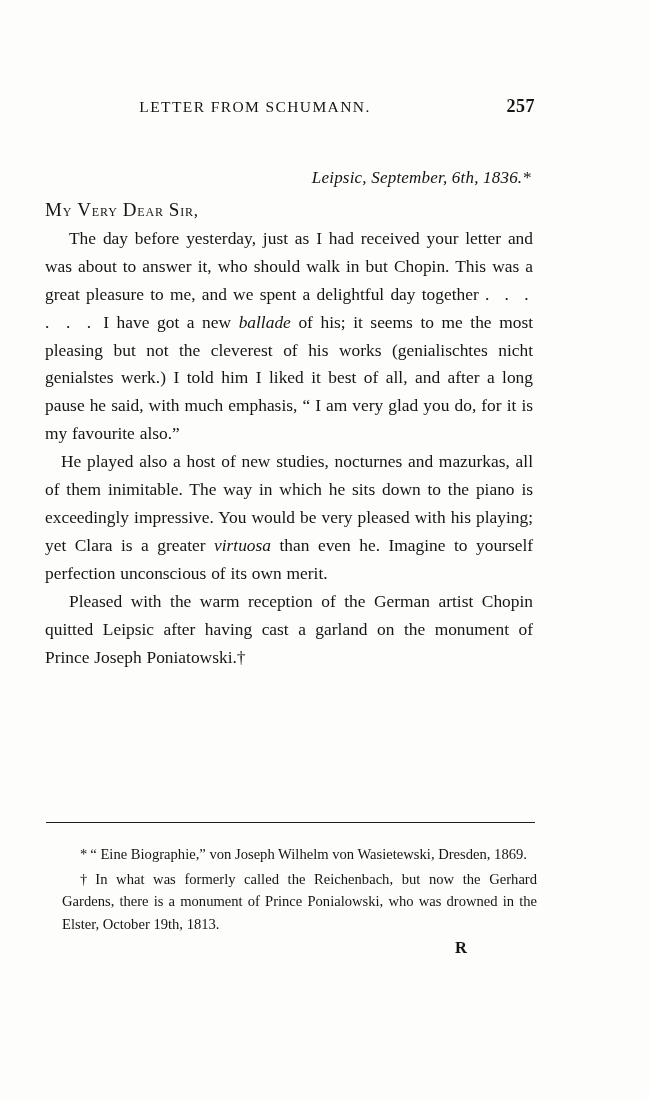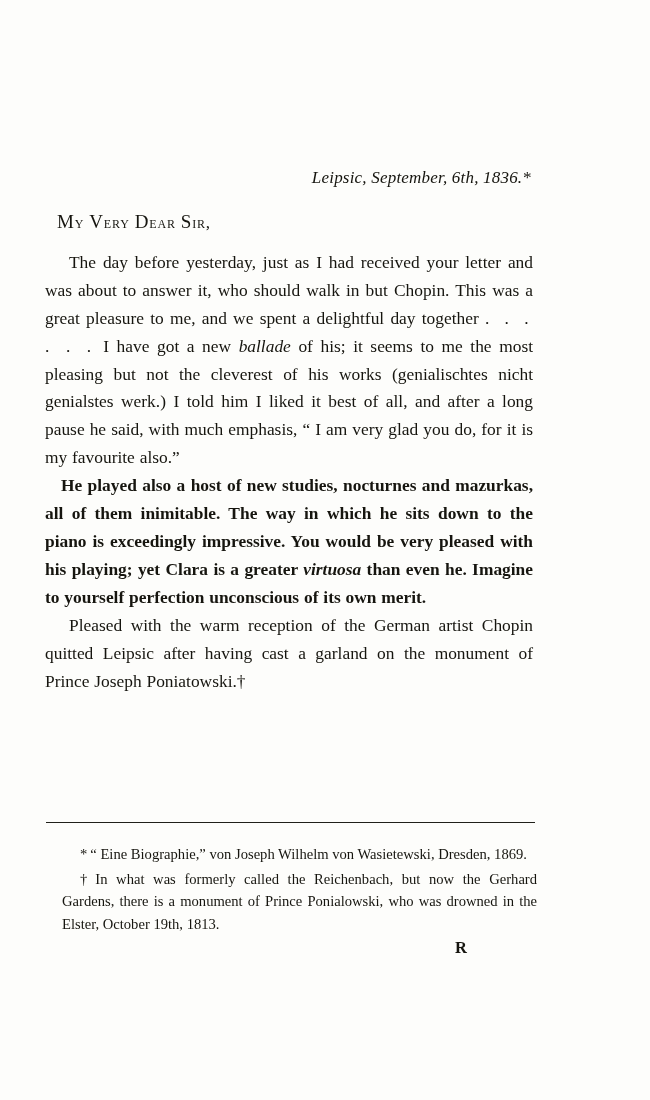--- a/index.html
+++ b/index.html
@@ -53,41 +53,41 @@
   }
   .para {
     margin: 0;
     font-size: 17.4px;
     line-height: 27.9px;
     text-align: justify;
     text-align-last: left;
     word-spacing: 0.5px;
   }
   .para.indent { text-indent: 24px; }
-  .para.tight-indent { text-indent: 16px; font-weight: bold; }
+  .para.tight-indent { text-indent: 16px; }
 
   .it { font-style: italic; }
 
   
   .dateline-row {
     position: relative;
     height: 28px;
     margin-top: 18px;
   }
   .dateline {
     position: absolute;
     right: 2px;
     top: 0;
     font-style: italic;
     font-size: 17px;
     letter-spacing: 0.2px;
     margin-left: 24px;
   }
   .salutation {
-    margin: 12px;
+    margin: 0;
     font-size: 17.4px;
     line-height: 27.9px;
     font-variant: small-caps;
     letter-spacing: 0.8px;
   }
   .salutation .cap { font-size: 19px; }
 
   .ellipsis { letter-spacing: 4.5px; }
 
   
@@ -121,20 +121,24 @@
     top: 938px;
     font-size: 16.5px;
     font-weight: 700;
   }
 </style>
 </head>
 <body>
 
 <div class="page">
 
+  <div class="runhead">
+    <div class="runhead-title">LETTER FROM SCHUMANN.</div>
+    <div class="runhead-folio">257</div>
+  </div>
 
   <div class="textblock">
 
 
     <div class="dateline-row">
       <span class="dateline">Leipsic, September, 6th, 1836.*</span>
     </div>
 
     <p class="salutation"><span class="cap">M</span><span>y </span><span class="cap">V</span><span>ery </span><span class="cap">D</span><span>ear </span><span class="cap">S</span><span>ir,</span></p>
 

